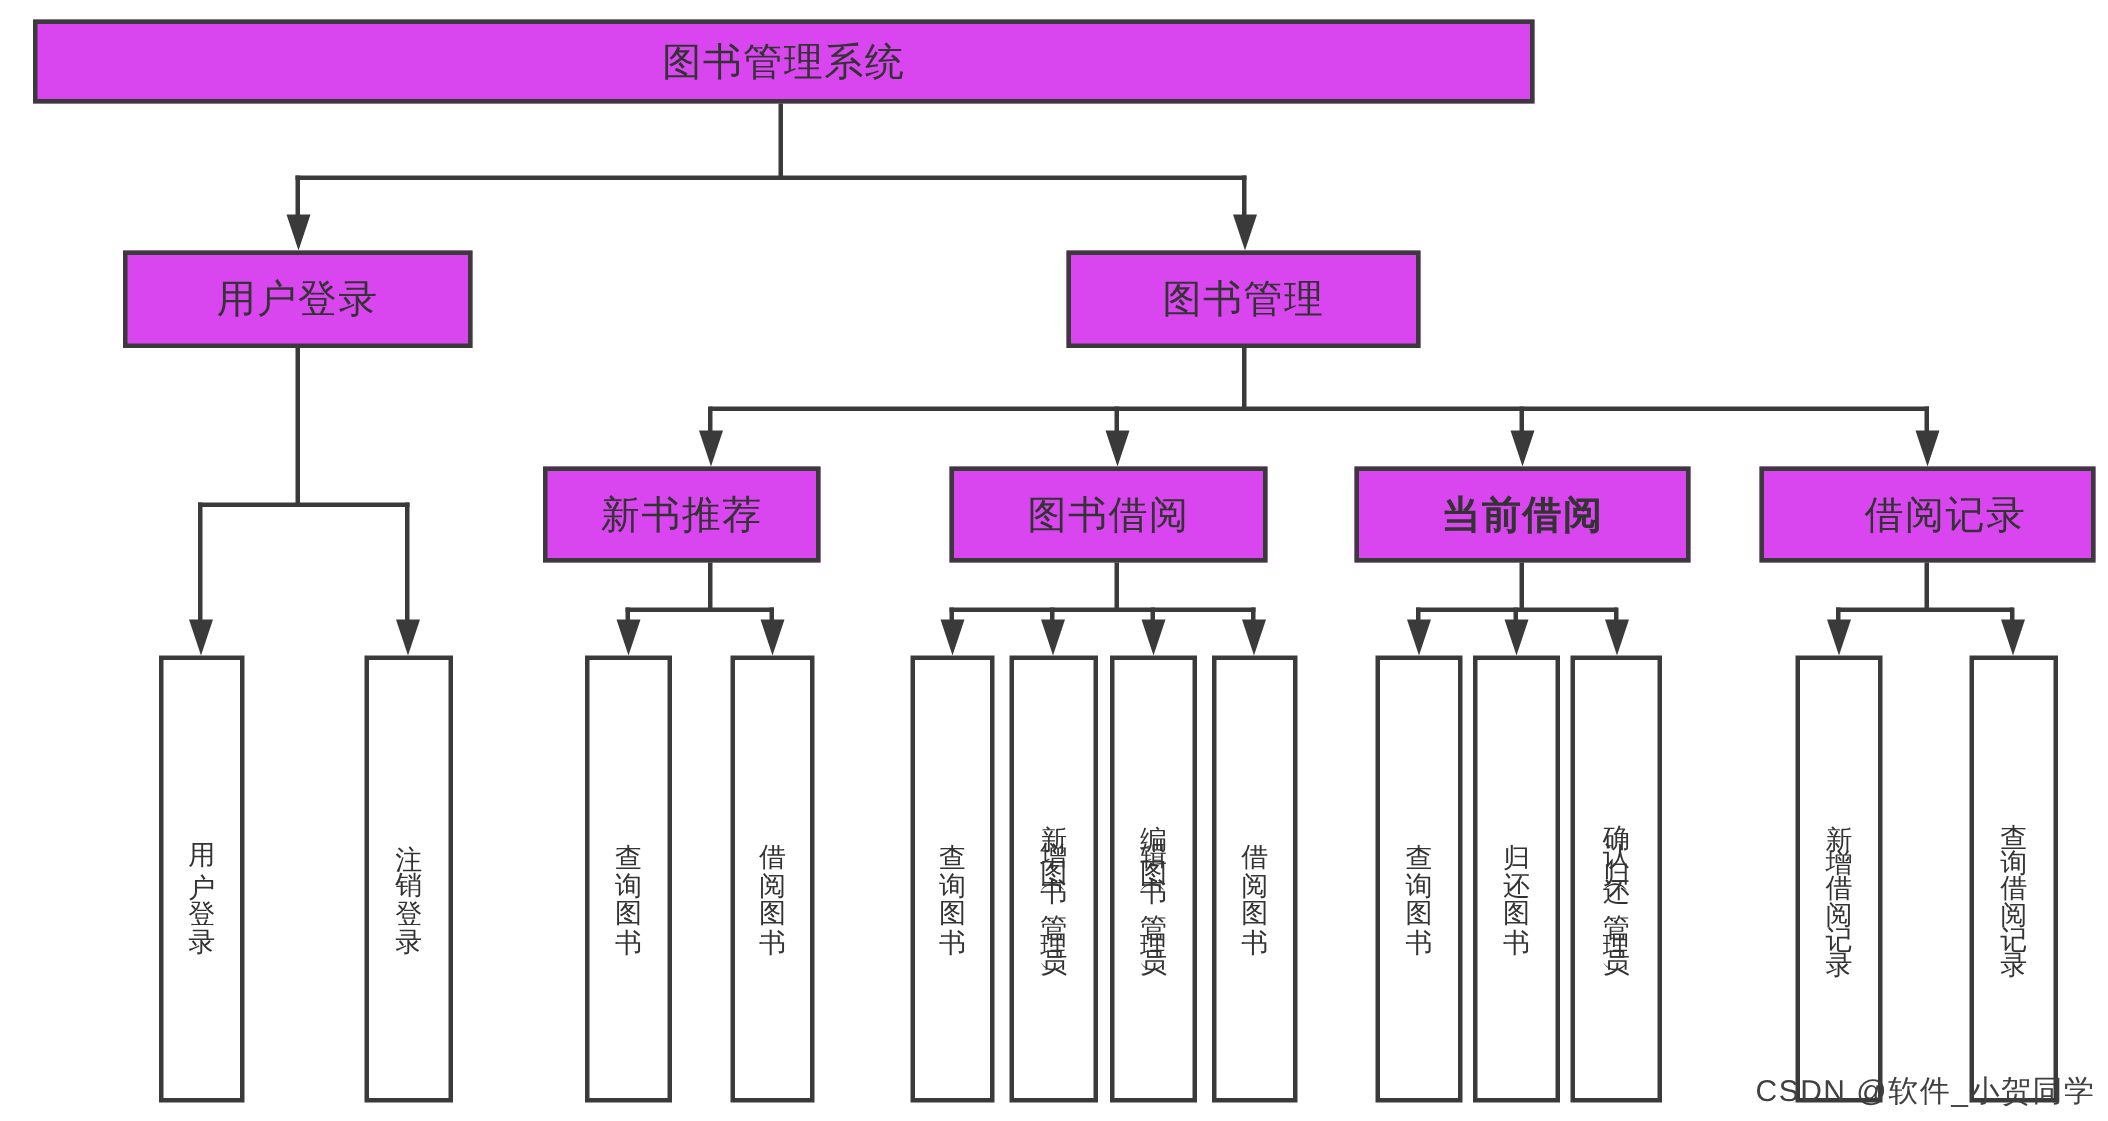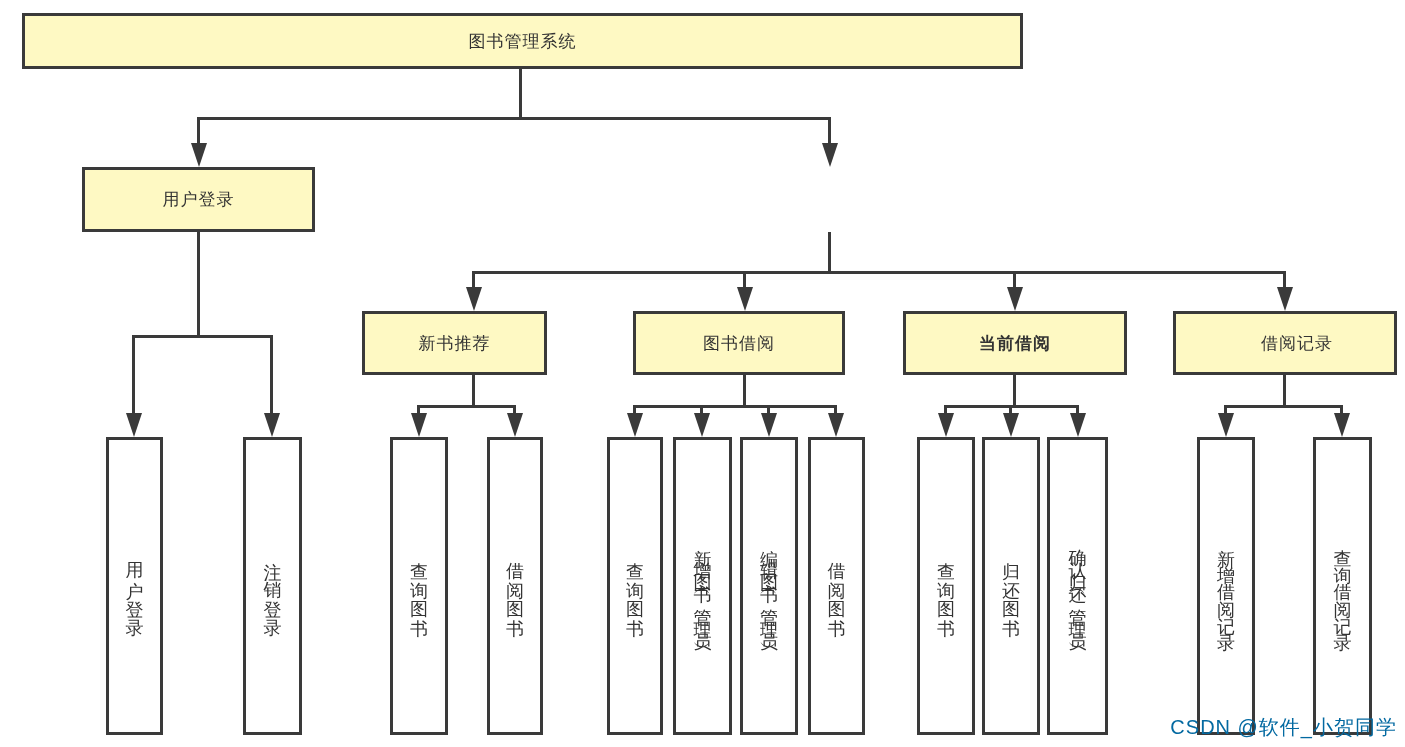--- a/index.html
+++ b/index.html
@@ -1,23 +1,23 @@
 <!DOCTYPE html>
 <html><head>
 <meta charset="utf-8">
 <style>
   html,body { margin:0; padding:0; background:#ffffff; }
   .stage {
     position:relative; width:1405px; height:747px; background:#ffffff;
     font-family:"Liberation Sans", sans-serif; color:#333333; overflow:hidden;
   }
   .box {
-    position:absolute; box-sizing:border-box; background:#fef9c3;
+    position:absolute; box-sizing:border-box; background:#d946ef;
     border:3px solid #3a3a3a; display:flex; align-items:center; justify-content:center;
-    font-size:17px; letter-spacing:1px; white-space:nowrap;
+    font-size:26px; letter-spacing:1px; white-space:nowrap;
   }
   .vbox {
     position:absolute; box-sizing:border-box; background:#ffffff;
     border:3px solid #3a3a3a; display:flex; align-items:center; justify-content:center;
     top:437px; height:298px;
   }
   .vtext {
     writing-mode:vertical-rl; text-orientation:mixed;
     font-size:18px; line-height:1; letter-spacing:19px;
   }
@@ -25,41 +25,44 @@
   .vtext.ls-sm { letter-spacing:12px; padding-top:6px; }
   .vline { position:absolute; width:3px; background:#3a3a3a; }
   .hline { position:absolute; height:3px; background:#3a3a3a; }
   .arrow {
     position:absolute; width:0; height:0;
     border-left:8px solid transparent; border-right:8px solid transparent;
     border-top:24px solid #3a3a3a;
   }
   .watermark {
     position:absolute; right:8px; top:714px; font-size:20px;
-    color:#0369a1; letter-spacing:1px; white-space:nowrap;
+    color:#404040; letter-spacing:1px; white-space:nowrap;
   }
 </style>
 </head>
 <body>
 
 <div class="stage">
 
   <div class="box" style="left:22px; top:13px; width:1001px; height:56px;">
     <span>图书管理系统</span>
   </div>
 
   <div class="vline" style="left:519px; top:69px; height:50px;"></div>
   <div class="hline" style="left:197px; top:117px; width:634px;"></div>
   <div class="vline" style="left:197px; top:117px; height:30px;"></div>
   <div class="arrow" style="left:191px; top:143px;"></div>
   <div class="vline" style="left:828px; top:117px; height:30px;"></div>
   <div class="arrow" style="left:822px; top:143px;"></div>
 
   <div class="box" style="left:82px; top:167px; width:233px; height:65px;">
     <span>用户登录</span>
+  </div>
+  <div class="box" style="left:711px; top:167px; width:236px; height:65px;">
+    <span>图书管理</span>
   </div>
 
   <div class="vline" style="left:197px; top:232px; height:106px;"></div>
   <div class="hline" style="left:132px; top:335px; width:141px;"></div>
   <div class="vline" style="left:132px; top:335px; height:80px;"></div>
   <div class="arrow" style="left:126px; top:413px;"></div>
   <div class="vline" style="left:270px; top:335px; height:80px;"></div>
   <div class="arrow" style="left:264px; top:413px;"></div>
 
   <div class="vline" style="left:828px; top:232px; height:41px;"></div>

